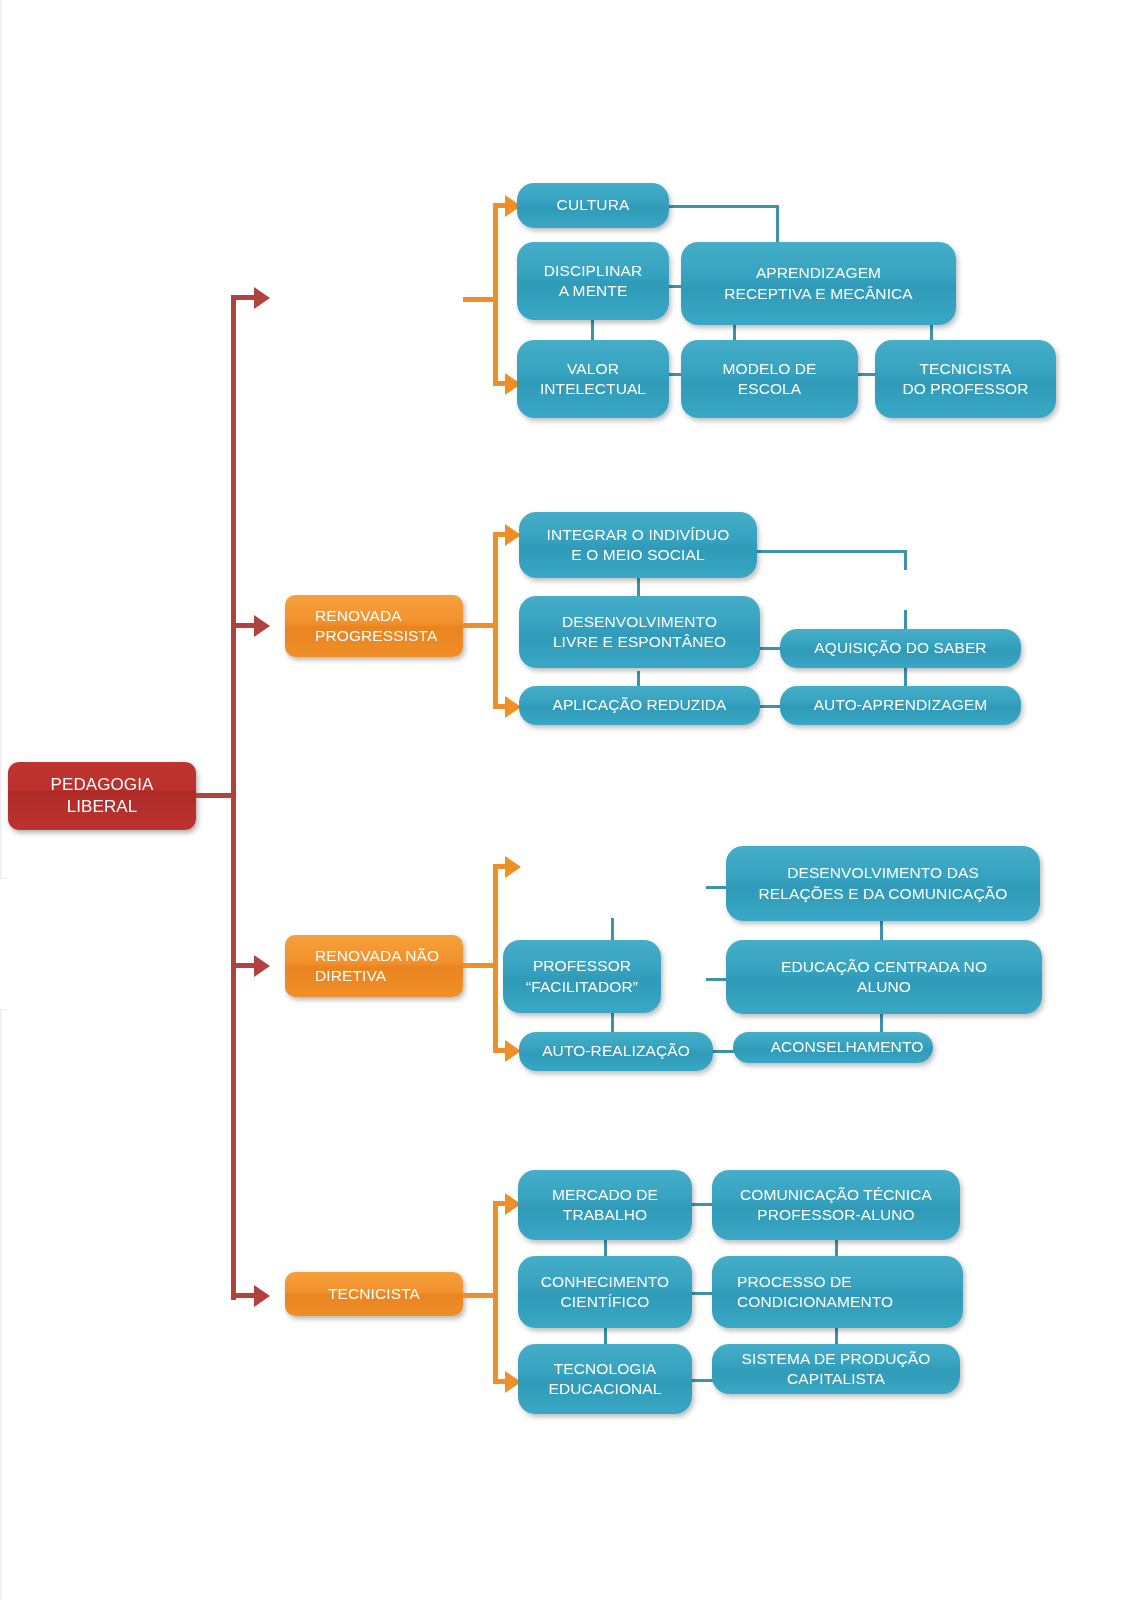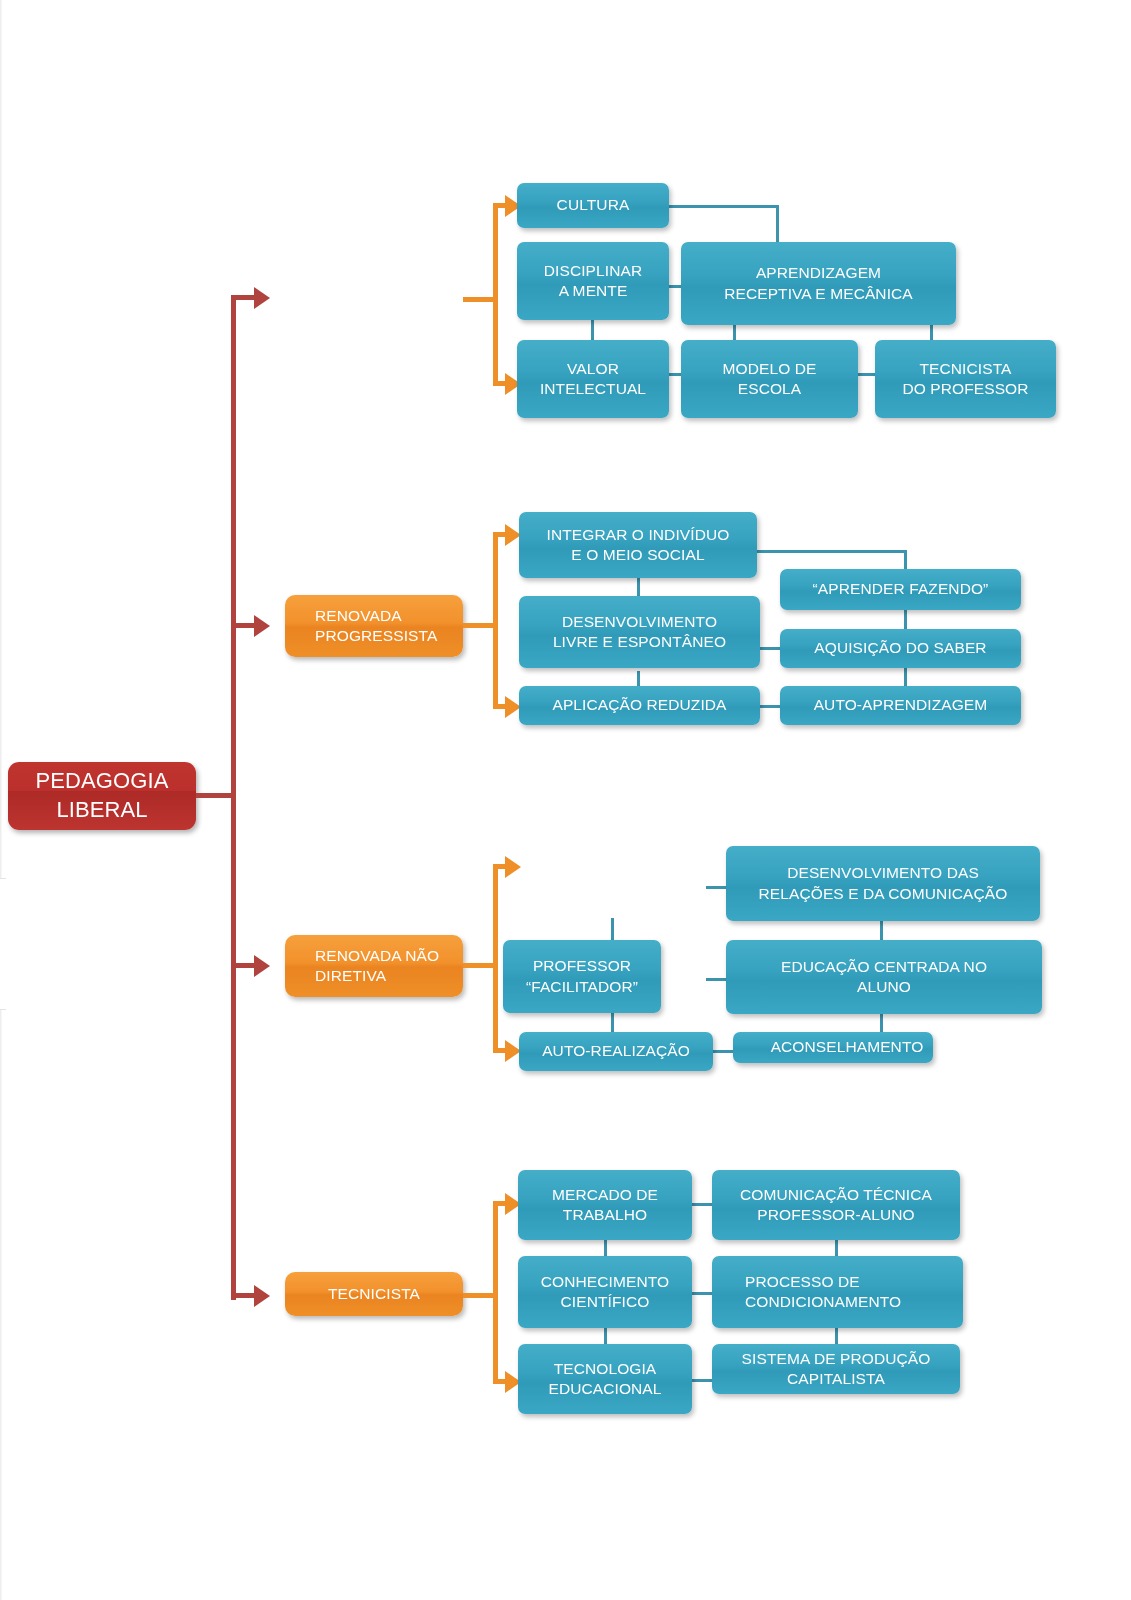--- a/index.html
+++ b/index.html
@@ -32,32 +32,32 @@
   
   .node{
     position:absolute;
     box-sizing:border-box;
     display:flex;
     align-items:center;
     justify-content:center;
     text-align:center;
     color:#ffffff;
     line-height:1.30;
-    border-radius:7px;
+    border-radius:17px;
     letter-spacing:.1px;
     -webkit-user-select:none;
     user-select:none;
   }
   .node span{display:block;width:100%;padding:0 7px;box-sizing:border-box;}
 
   
   .node.red{
     background:linear-gradient(to bottom,#c0342f 0%,#bb302c 42%,#ad2a27 43%,#bd3430 100%);
     box-shadow:2px 3px 5px rgba(0,0,0,.30);
-    font-size:22px;
+    font-size:17px;
     border-radius:11px;
   }
 
   
   .node.orange{
     background:linear-gradient(to bottom,#f6a03c 0%,#f2912c 45%,#ea8420 52%,#ef8f28 100%);
     box-shadow:2px 3px 5px rgba(0,0,0,.28);
     font-size:15.5px;
     border-radius:10px;
   }
@@ -209,23 +209,20 @@
   </div>
   <div class="node blue" style="left:519px;top:596px;width:241px;height:72px;">
     <span>
       <span>DESENVOLVIMENTO</span>
       <span>LIVRE E ESPONTÂNEO</span>
     </span>
   </div>
   <div class="node blue" style="left:519px;top:686px;width:241px;height:39px;">
     <span>APLICAÇÃO REDUZIDA</span>
   </div>
-  <div class="node blue" style="left:780px;top:569px;width:241px;height:41px;">
-    <span>“APRENDER FAZENDO”</span>
-  </div>
   <div class="node blue" style="left:780px;top:629px;width:241px;height:39px;">
     <span>AQUISIÇÃO DO SABER</span>
   </div>
   <div class="node blue" style="left:780px;top:686px;width:241px;height:39px;">
     <span>AUTO-APRENDIZAGEM</span>
   </div>
 
   <div class="node orange" style="left:285px;top:935px;width:178px;height:62px;">
     <span>
       <span>RENOVADA NÃO</span>
@@ -310,21 +307,21 @@
       <span>EDUCACIONAL</span>
     </span>
   </div>
   <div class="node blue" style="left:712px;top:1170px;width:248px;height:70px;">
     <span>
       <span>COMUNICAÇÃO TÉCNICA</span>
       <span>PROFESSOR-ALUNO</span>
     </span>
   </div>
   <div class="node blue" style="left:712px;top:1256px;width:251px;height:72px;">
-    <span class="left-text" style="text-align:left;padding-left:18px;margin-left:8px;">
+    <span class="left-text" style="text-align:left;padding-left:18px;">
       <span>PROCESSO DE</span>
       <span>CONDICIONAMENTO</span>
     </span>
   </div>
   <div class="node blue" style="left:712px;top:1344px;width:248px;height:50px;">
     <span>
       <span>SISTEMA DE PRODUÇÃO</span>
       <span>CAPITALISTA</span>
     </span>
   </div>

